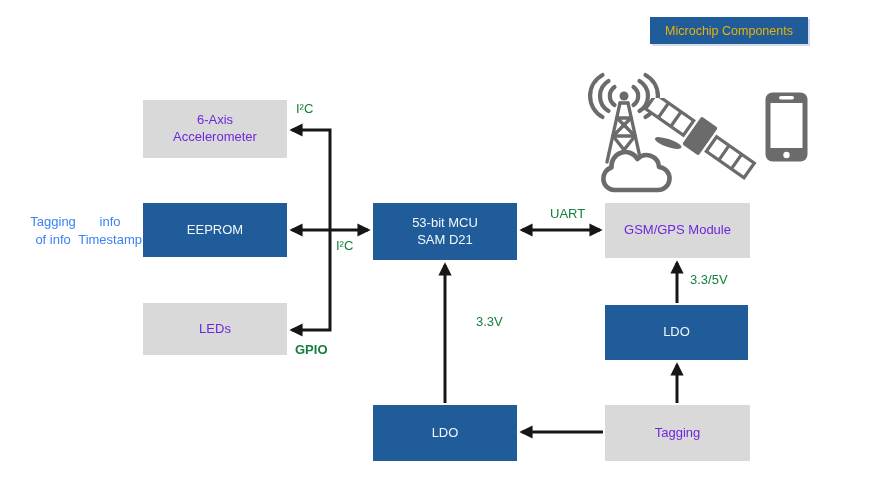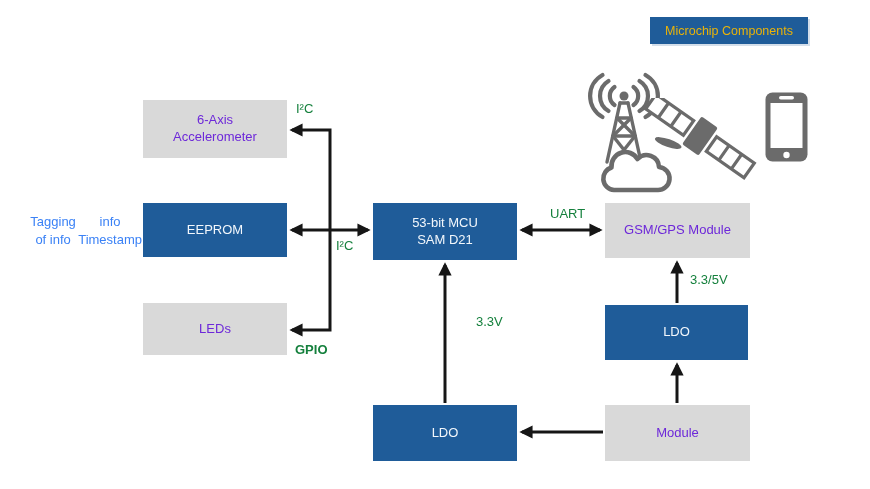--- a/index.html
+++ b/index.html
@@ -60,21 +60,21 @@
 
   <div class="box gray" style="left:605px;top:203px;width:145px;height:55px;">
     <span>GSM/GPS Module</span>
   </div>
 
   <div class="box blue" style="left:605px;top:305px;width:143px;height:55px;">
     <span>LDO</span>
   </div>
 
   <div class="box gray" style="left:605px;top:405px;width:145px;height:56px;">
-    <span>Module</span>
+    <span>Tagging</span>
   </div>
 
   <div class="box blue" style="left:373px;top:405px;width:144px;height:56px;">
     <span>LDO</span>
   </div>
 
   <span class="lbl" style="left:296px;top:101px;">I²C</span>
   <span class="lbl" style="left:336px;top:238px;">I²C</span>
   <span class="lbl" style="left:295px;top:342px;font-weight:bold;">GPIO</span>
   <span class="lbl" style="left:550px;top:206px;">UART</span>

